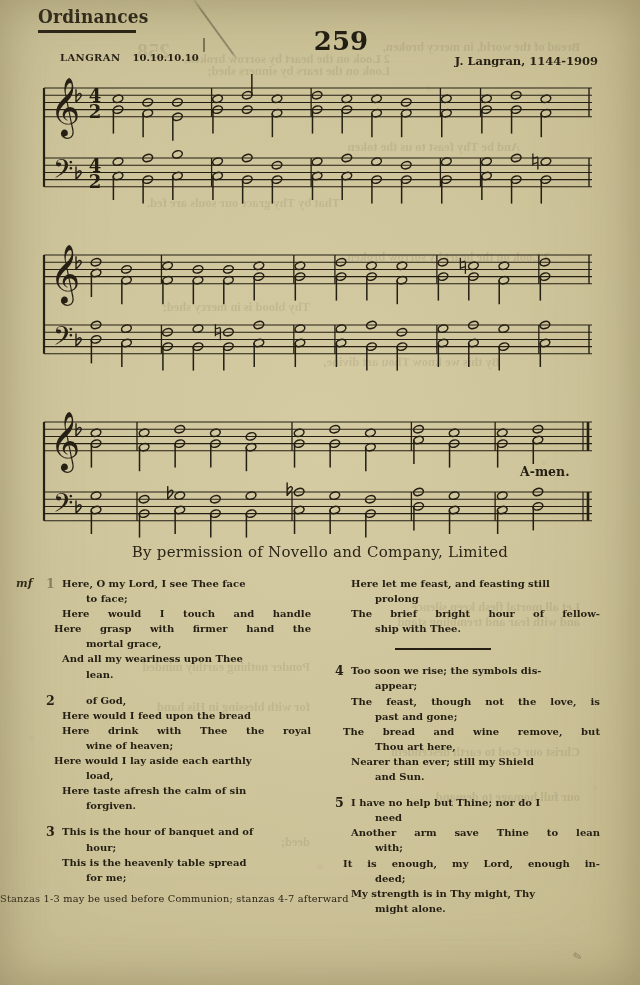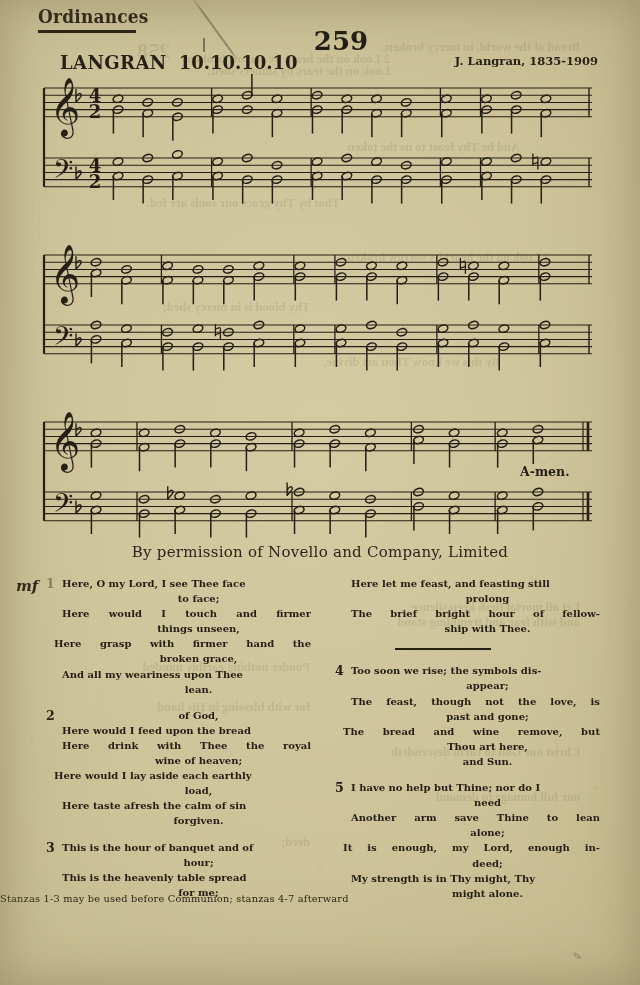--- a/index.html
+++ b/index.html
@@ -57,21 +57,21 @@
   }
   #hymn-number {
     position: absolute; left: 0; right: 0; top: 26px;
     text-align: center;
     font-family: "DejaVu Serif", serif;
     font-weight: 700; font-size: 26px; color: #1e1a10; margin-left: 42px;
   }
   #tune-name {
     position: absolute; left: 60px; top: 52px;
     font-family: "DejaVu Serif", serif;
-    font-weight: 700; font-size: 18px; letter-spacing: .4px; color: #241e13;
+    font-weight: 700; font-size: 10px; letter-spacing: .4px; color: #241e13;
   }
   #tune-meter { margin-left: 12px; letter-spacing: 0; }
   #composer {
     position: absolute; right: 42px; top: 54px;
     font-family: "DejaVu Serif", serif;
     font-weight: 700; font-size: 11.5px; color: #241e13;
   }
 
   
   #pencil {
@@ -106,32 +106,32 @@
   .vline {
     font-family: "DejaVu Serif", serif;
     font-weight: 700;
     font-size: 10px;
     line-height: 15.1px;
     color: #241e13;
     white-space: nowrap;
   }
   .vline.j { white-space: normal; text-align: justify; text-align-last: justify; }
   .ind0 { margin-left: 24px; }
-  .ind1 { margin-left: 48px; text-align: center; }
+  .ind1 { margin-left: 48px; }
   .ind2 { margin-left: 16px; }
   .num {
     position: absolute; left: 8px; top: 0;
     font-family: "DejaVu Serif", serif; font-weight: 700; font-size: 12.6px;
     color: #241e13;
   }
   .num.faint { color: rgba(36,30,19,.42); }
   .dyn {
     position: absolute; left: -22px; top: 1px;
     font-family: "DejaVu Serif", serif; font-style: italic; font-weight: 700;
-    font-size: 15px; color: #2a2316;
+    font-size: 11px; color: #2a2316;
   }
   #col-divider {
     width: 96px; height: 2px; background: #241e13;
     margin: 12px 0 13px 68px;
   }
   #footnote {
     position: absolute; left: 0; right: 0; top: 893px;
     font-family: "DejaVu Serif", serif;
     font-size: 9.8px; letter-spacing: .2px; color: #2b2517;
   }
@@ -171,21 +171,21 @@
     </div>
   <div id="grain"></div>
 
   <div id="hdr-section">Ordinances</div>
   <div id="hdr-rule"></div>
   <div id="hymn-number">259</div>
 
   <div id="tune-name">
     <span>LANGRAN</span><span id="tune-meter">10.10.10.10</span>
   </div>
-  <div id="composer">J. Langran, 1835-1909</div>
+  <div id="composer">J. Langran, 1144-1909</div>
 
   <div id="pencil"></div>
   <div id="pencil2"></div>
 
   <div id="music">
     <svg class="sys" width="556" height="150" viewBox="0 0 556 150">
         <g>
           <line x1="4" x2="552" y1="14" y2="14" stroke="#241e13" stroke-width="1.05"></line>
           <line x1="4" x2="552" y1="21.2" y2="21.2" stroke="#241e13" stroke-width="1.05"></line>
           <line x1="4" x2="552" y1="28.4" y2="28.4" stroke="#241e13" stroke-width="1.05"></line>
@@ -544,24 +544,23 @@
 
   <div id="permission">By permission of Novello and Company, Limited</div>
 
   <div id="verses">
     <div class="col" id="col-left">
         <div class="verse">
           <span class="dyn">mf</span>
           <span class="num faint">1</span>
           <div class="vline ind0">Here, O my Lord, I see Thee face</div>
           <div class="vline ind1">to face;</div>
-          <div class="vline ind0 j">Here would I touch and firmer</div>
-          <div class="vline ind1">things unseen,</div>
+          <div class="vline ind0 j">Here would I touch and handle</div>
           <div class="vline ind2 j">Here grasp with firmer hand the</div>
-          <div class="vline ind1">broken grace,</div>
+          <div class="vline ind1">mortal grace,</div>
           <div class="vline ind0">And all my weariness upon Thee</div>
           <div class="vline ind1">lean.</div>
         </div>
         <div class="verse">
           <span class="num">2</span>
           <div class="vline ind1">of God,</div>
           <div class="vline ind0">Here would I feed upon the bread</div>
           <div class="vline ind0 j">Here drink with Thee the royal</div>
           <div class="vline ind1">wine of heaven;</div>
           <div class="vline ind2">Here would I lay aside each earthly</div>
@@ -586,28 +585,29 @@
         </div>
         <div id="col-divider"></div>
         <div class="verse">
           <span class="num">4</span>
           <div class="vline ind0">Too soon we rise;  the symbols dis-</div>
           <div class="vline ind1">appear;</div>
           <div class="vline ind0 j">The feast, though not the love, is</div>
           <div class="vline ind1">past and gone;</div>
           <div class="vline ind2 j">The bread and wine remove, but</div>
           <div class="vline ind1">Thou art here,</div>
+          <div class="vline ind0">Nearer than ever;  still my Shield</div>
           <div class="vline ind1">and Sun.</div>
         </div>
         <div class="verse">
           <span class="num">5</span>
           <div class="vline ind0">I have no help but Thine;  nor do I</div>
           <div class="vline ind1">need</div>
           <div class="vline ind0 j">Another arm save Thine to lean</div>
-          <div class="vline ind1">alone;</div>
+          <div class="vline ind1">with;</div>
           <div class="vline ind2 j">It is enough, my Lord, enough in-</div>
           <div class="vline ind1">deed;</div>
           <div class="vline ind0">My strength is in Thy might, Thy</div>
           <div class="vline ind1">might alone.</div>
         </div>
       </div>
   </div>
 
   <div id="footnote">Stanzas 1-3 may be used before Communion; stanzas 4-7 afterward</div>
   <div id="corner-mark">✎</div>

